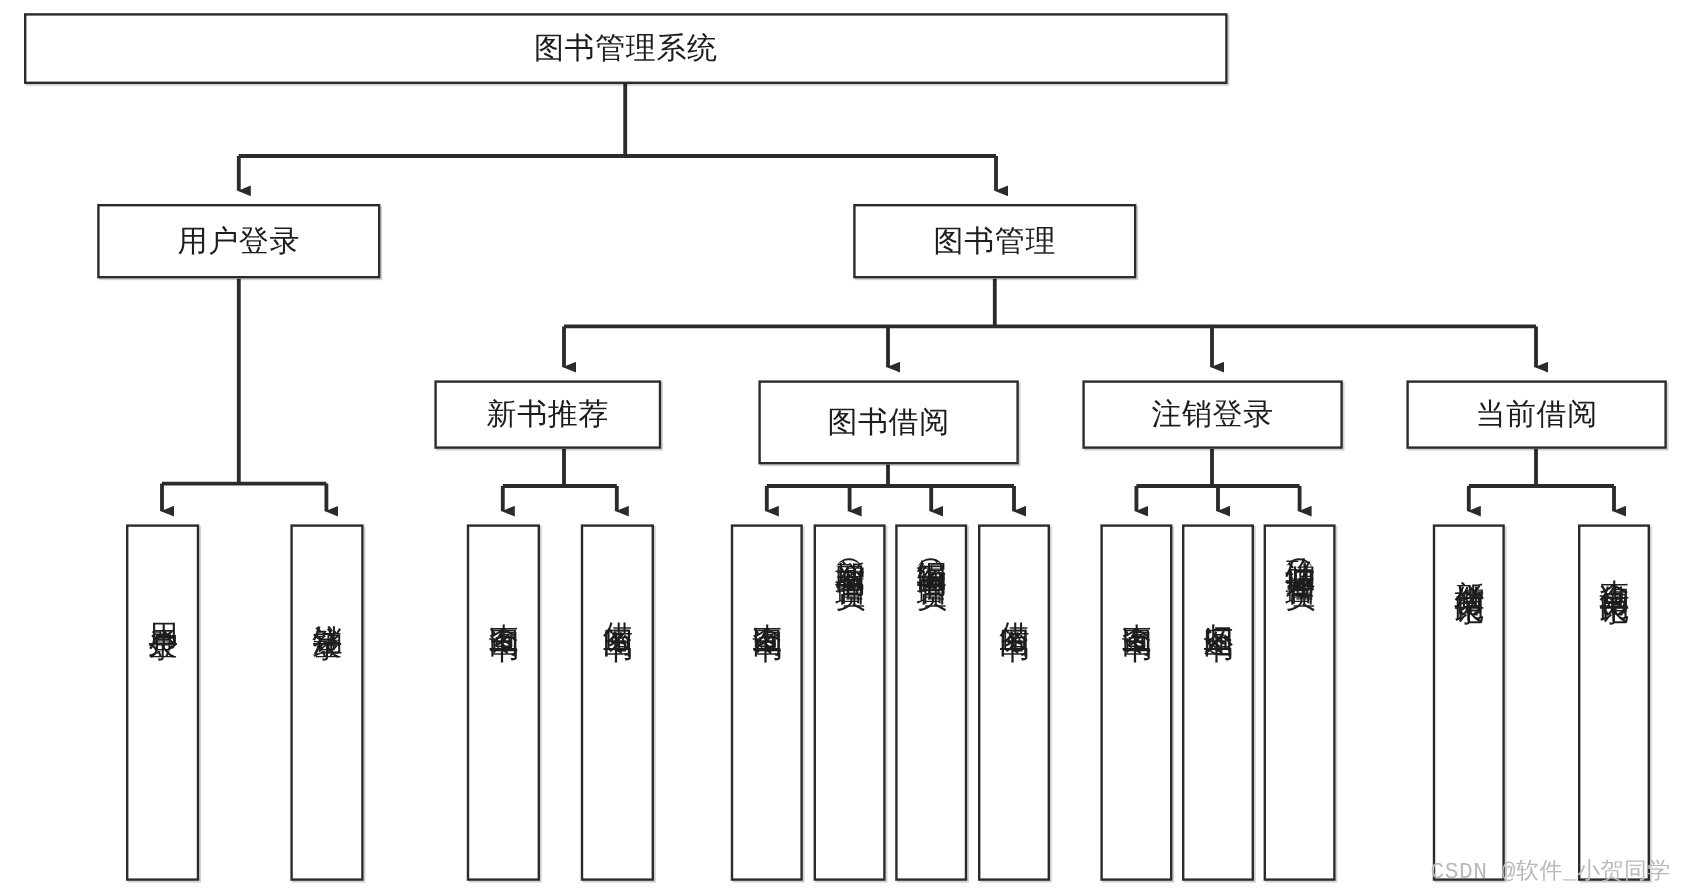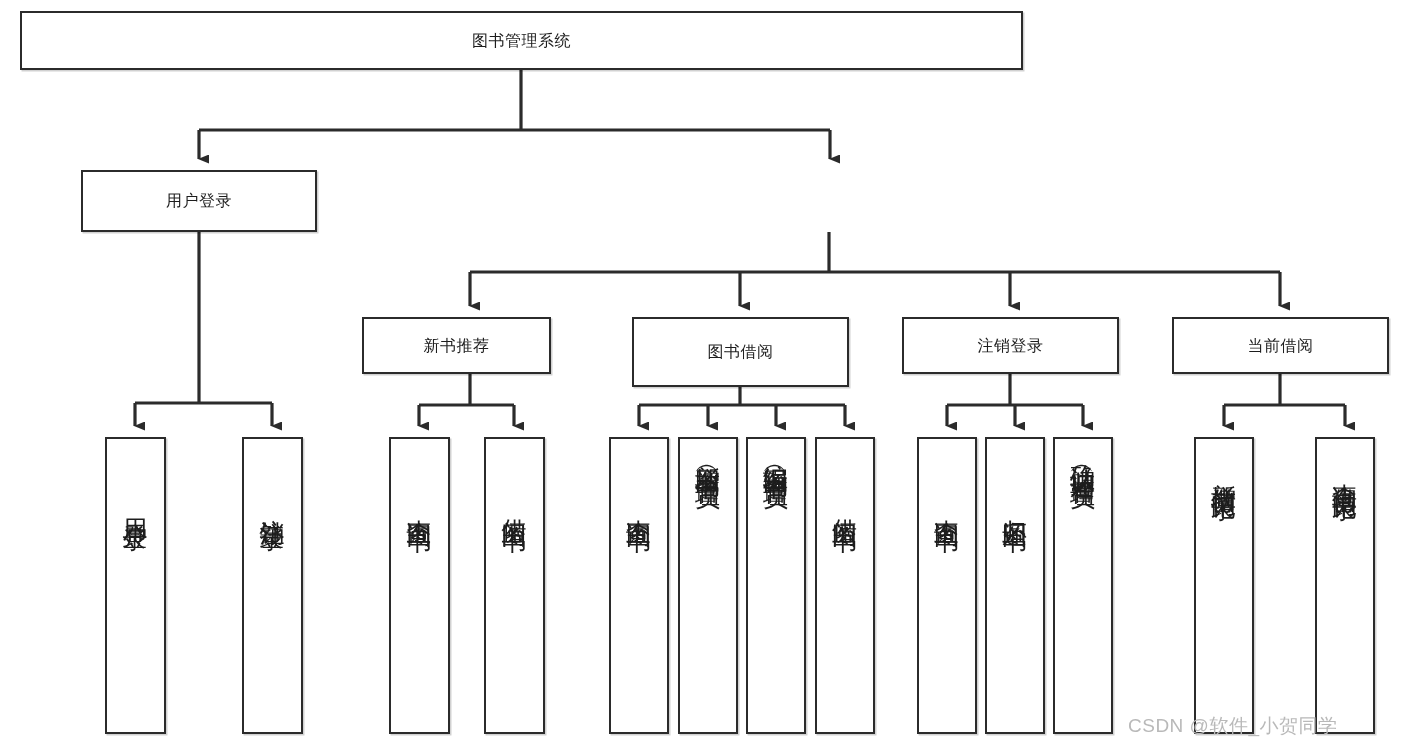--- a/index.html
+++ b/index.html
@@ -32,21 +32,21 @@
     align-items: center;
     justify-content: center;
     box-shadow: 1.5px 1.5px 0 rgba(0,0,0,0.18);
   }
   .node-label {
     color: #1d1d1d;
     letter-spacing: 0.5px;
     white-space: nowrap;
   }
   .node.horiz .node-label {
-    font-size: 16px;
+    font-size: 25px;
     line-height: 1;
   }
   .node.vert {
     align-items: flex-start;
     padding-top: 0;
   }
   .node.vert .node-label {
     writing-mode: vertical-rl;
     text-orientation: upright;
     font-size: 25px;
@@ -134,20 +134,23 @@
     </g>
   </svg>
 
   <div class="node horiz" style="left:20px; top:11px; width:1003px; height:59px;">
     <span class="node-label">图书管理系统</span>
   </div>
 
   <div class="node horiz" style="left:81px; top:170px; width:236px; height:62px;">
     <span class="node-label">用户登录</span>
   </div>
+  <div class="node horiz" style="left:711px; top:170px; width:236px; height:62px;">
+    <span class="node-label">图书管理</span>
+  </div>
 
   <div class="node horiz" style="left:362px; top:317px; width:189px; height:57px;">
     <span class="node-label">新书推荐</span>
   </div>
   <div class="node horiz" style="left:632px; top:317px; width:217px; height:70px;">
     <span class="node-label">图书借阅</span>
   </div>
   <div class="node horiz" style="left:902px; top:317px; width:217px; height:57px;">
     <span class="node-label">注销登录</span>
   </div>
@@ -188,15 +191,15 @@
   <div class="node vert" style="left:1053px; top:437px; width:60px; height:297px; padding-top:6px;">
     <span class="node-label">确认归还（管理员）</span>
   </div>
   <div class="node vert" style="left:1194px; top:437px; width:60px; height:297px; padding-top:24px;">
     <span class="node-label">新增借阅记录</span>
   </div>
   <div class="node vert" style="left:1315px; top:437px; width:60px; height:297px; padding-top:24px;">
     <span class="node-label">查询借阅记录</span>
   </div>
 
-  <div class="watermark" style="left:1128px; top:713px;">CSDN @软件_小贺同学</div>
+  <div class="watermark" style="left:1192px; top:713px;font-family:Liberation Mono, monospace;">CSDN @软件_小贺同学</div>
 
 </div>
 
 </body></html>

